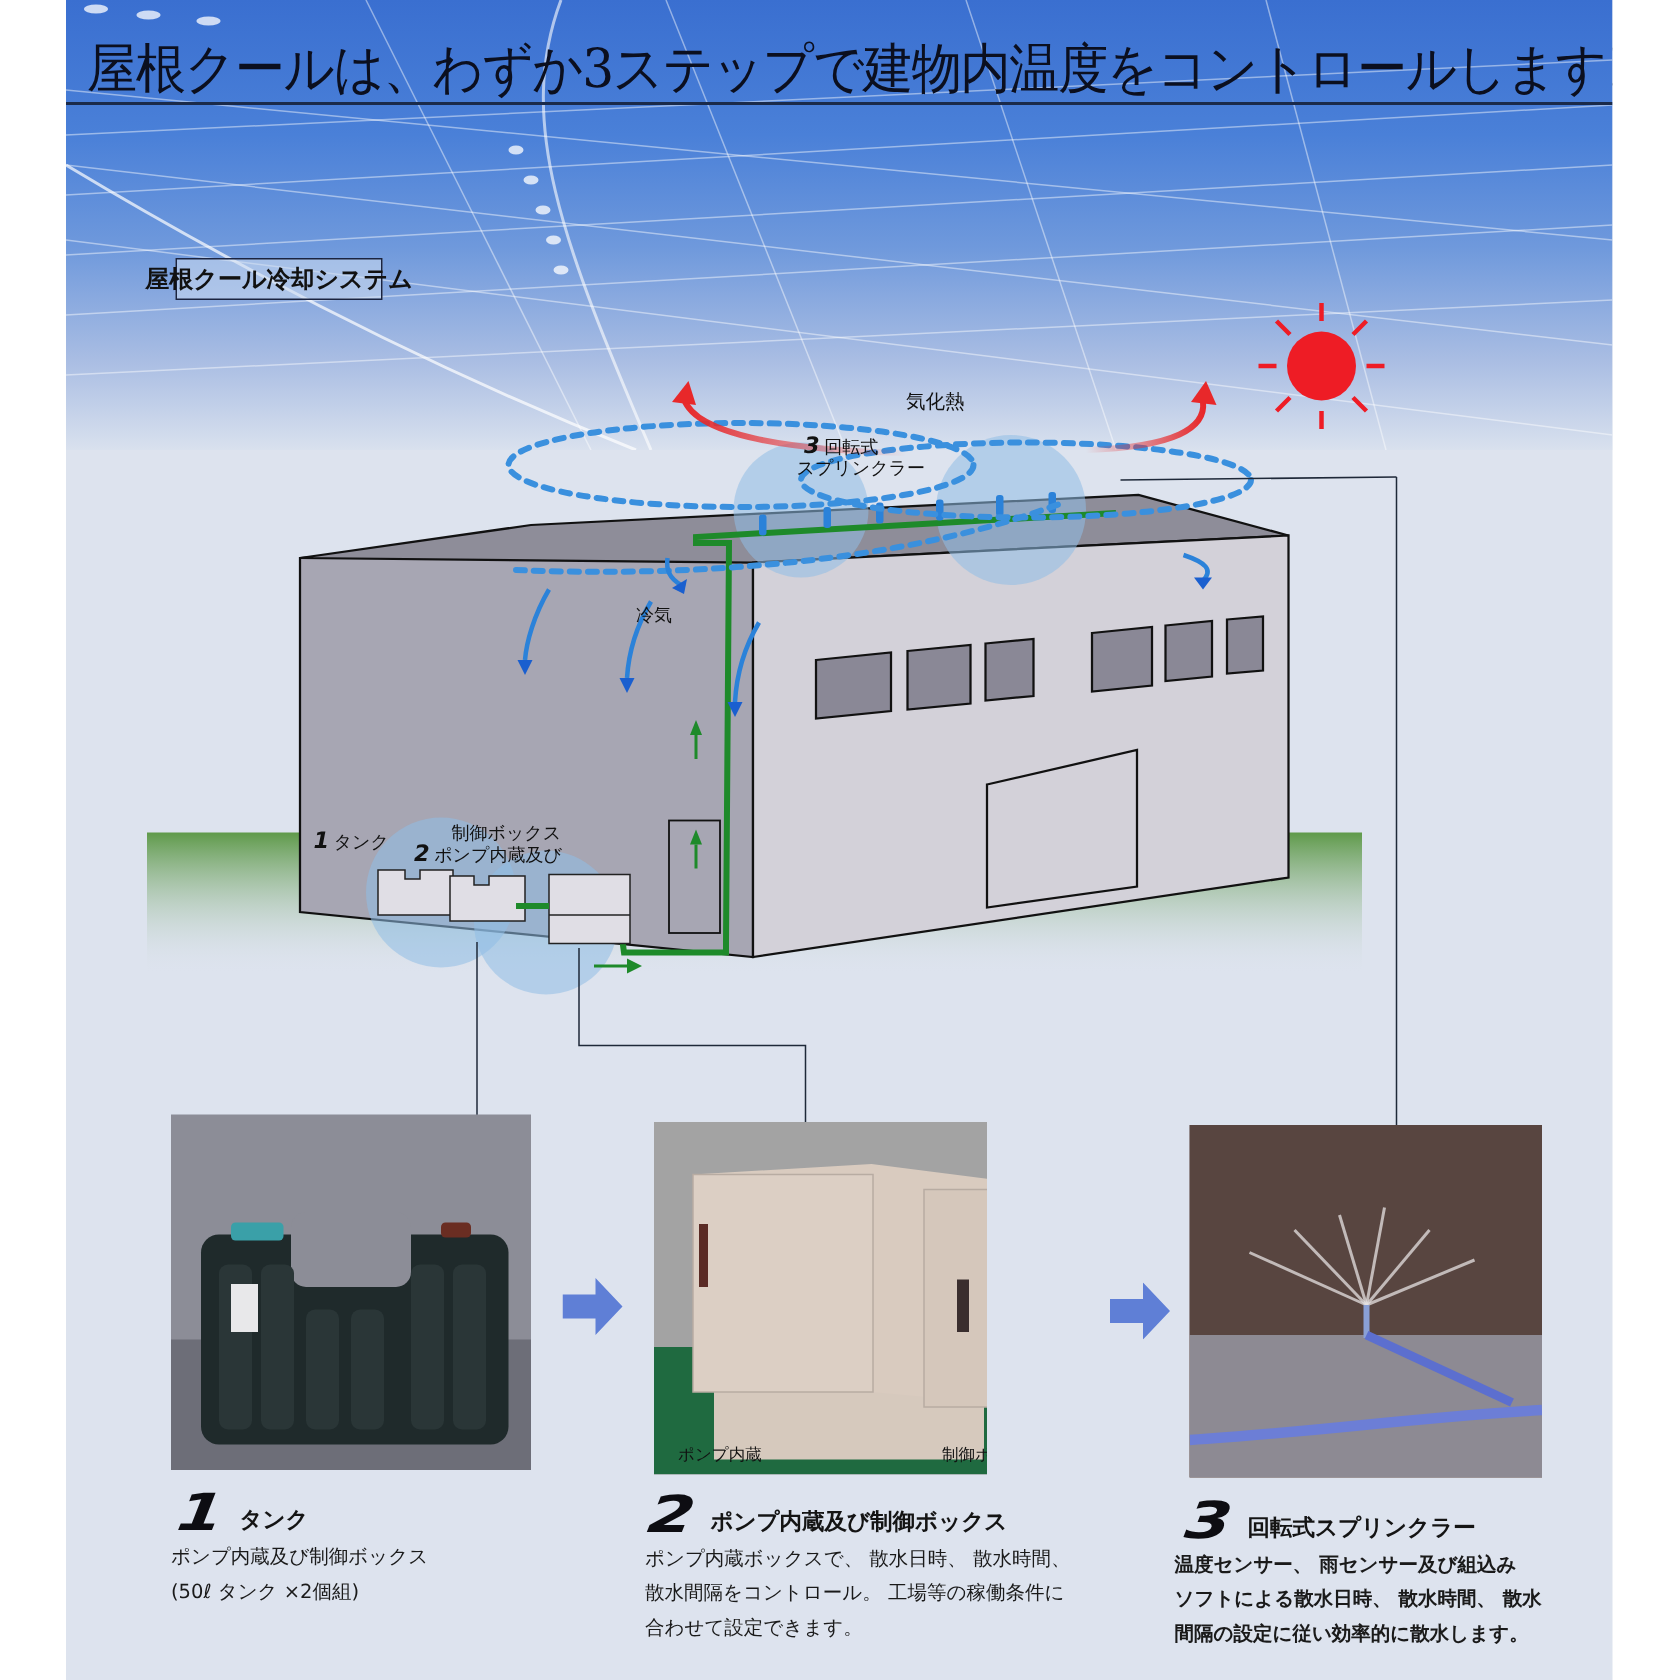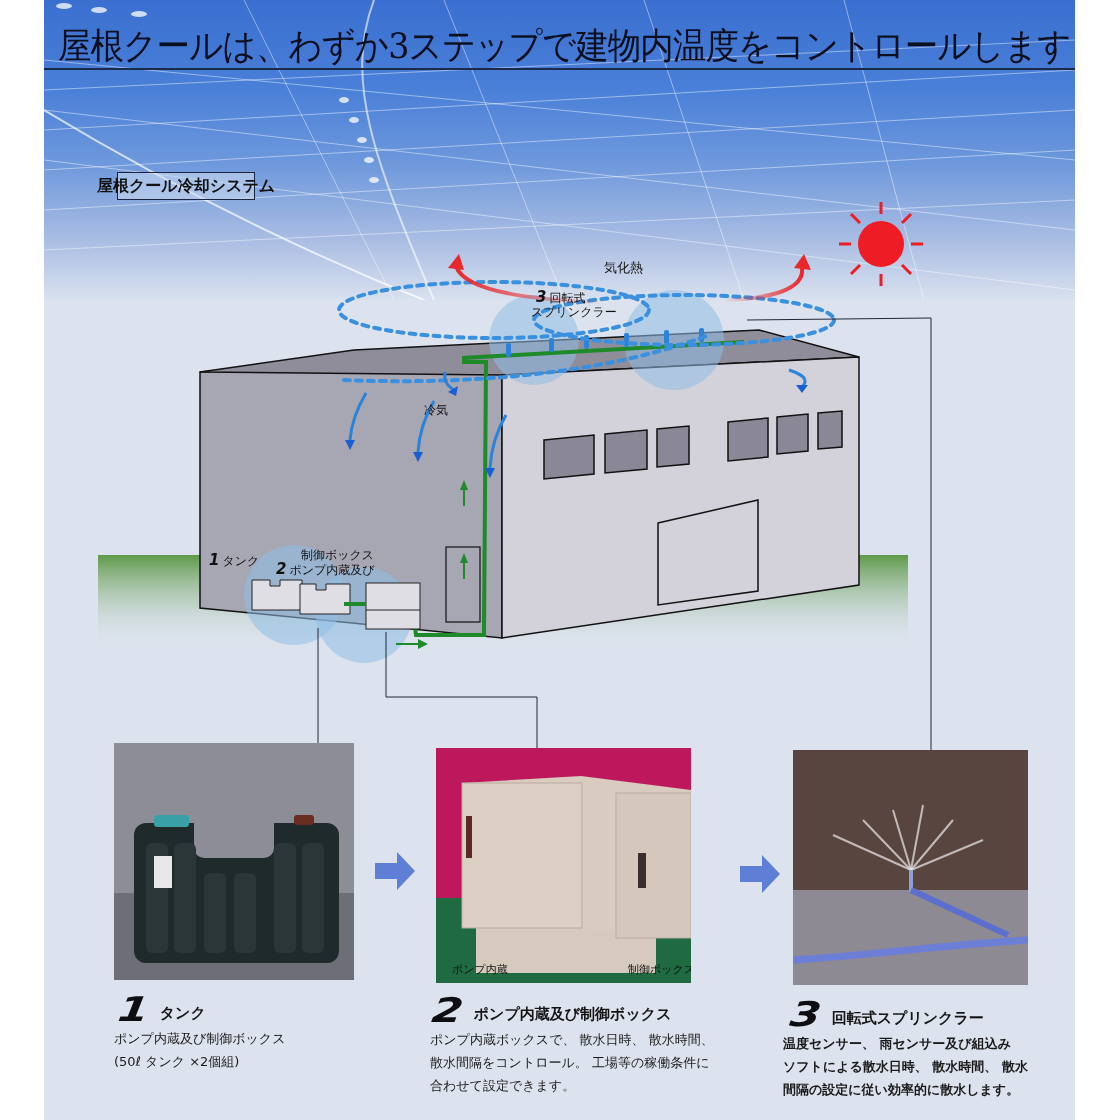--- a/index.html
+++ b/index.html
@@ -242,21 +242,21 @@
       <rect x="40" y="72" width="35" height="12" rx="3" fill="#3aa0a8"></rect>
       <rect x="180" y="72" width="20" height="10" rx="3" fill="#6a2d22"></rect>
       <rect x="40" y="113" width="18" height="32" fill="#e8e8ea"></rect>
     </svg>
   </div>
 
   <svg class="arrow-right" style="left:331px;top:852px;" width="42" height="38">
     <polygon points="0,11 22,11 22,0 40,19 22,38 22,27 0,27" fill="#5f7fd6"></polygon>
   </svg>
 
-  <div class="photo" style="left:392px;top:748px;width:255px;height:235px;background:#be185d;">
+  <div class="photo" style="left:392px;top:748px;width:222px;height:235px;background:#a3a3a3;">
     <svg width="275" height="235">
       <rect x="0" y="150" width="275" height="85" fill="#1f6a40"></rect>
       <rect x="40" y="140" width="180" height="85" fill="#d6c9bd"></rect>
       <polygon points="26,35 145,28 255,42 255,190 145,180 26,180" fill="#d9cbbf"></polygon>
       <rect x="26" y="35" width="120" height="145" fill="#dccfc4" stroke="#b8aca2"></rect>
       <rect x="180" y="45" width="75" height="145" fill="#d5c7bb" stroke="#b8aca2"></rect>
       <rect x="30" y="68" width="6" height="42" fill="#5a2b25"></rect>
       <rect x="202" y="105" width="8" height="35" fill="#3a2e2e"></rect>
     </svg>
     <div class="lbl" style="left:16px;top:214px;font-size:11px;">ポンプ内蔵</div>

